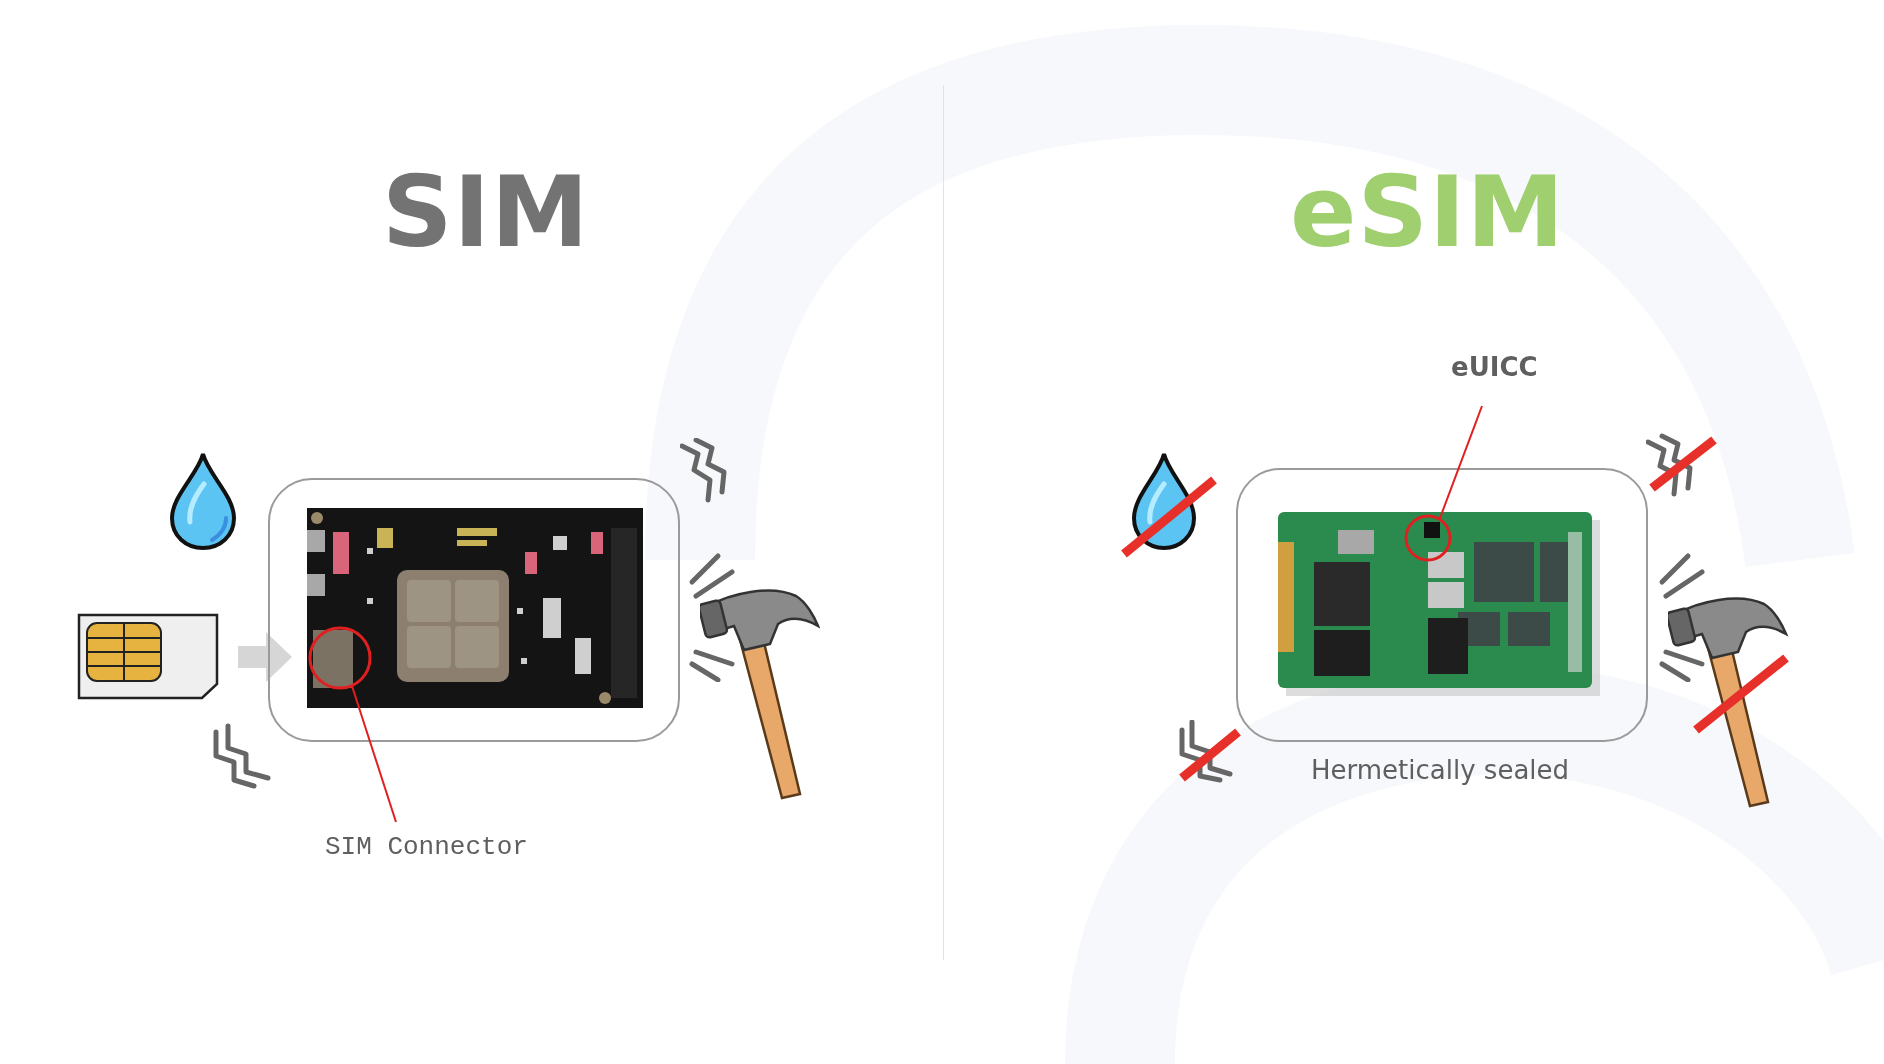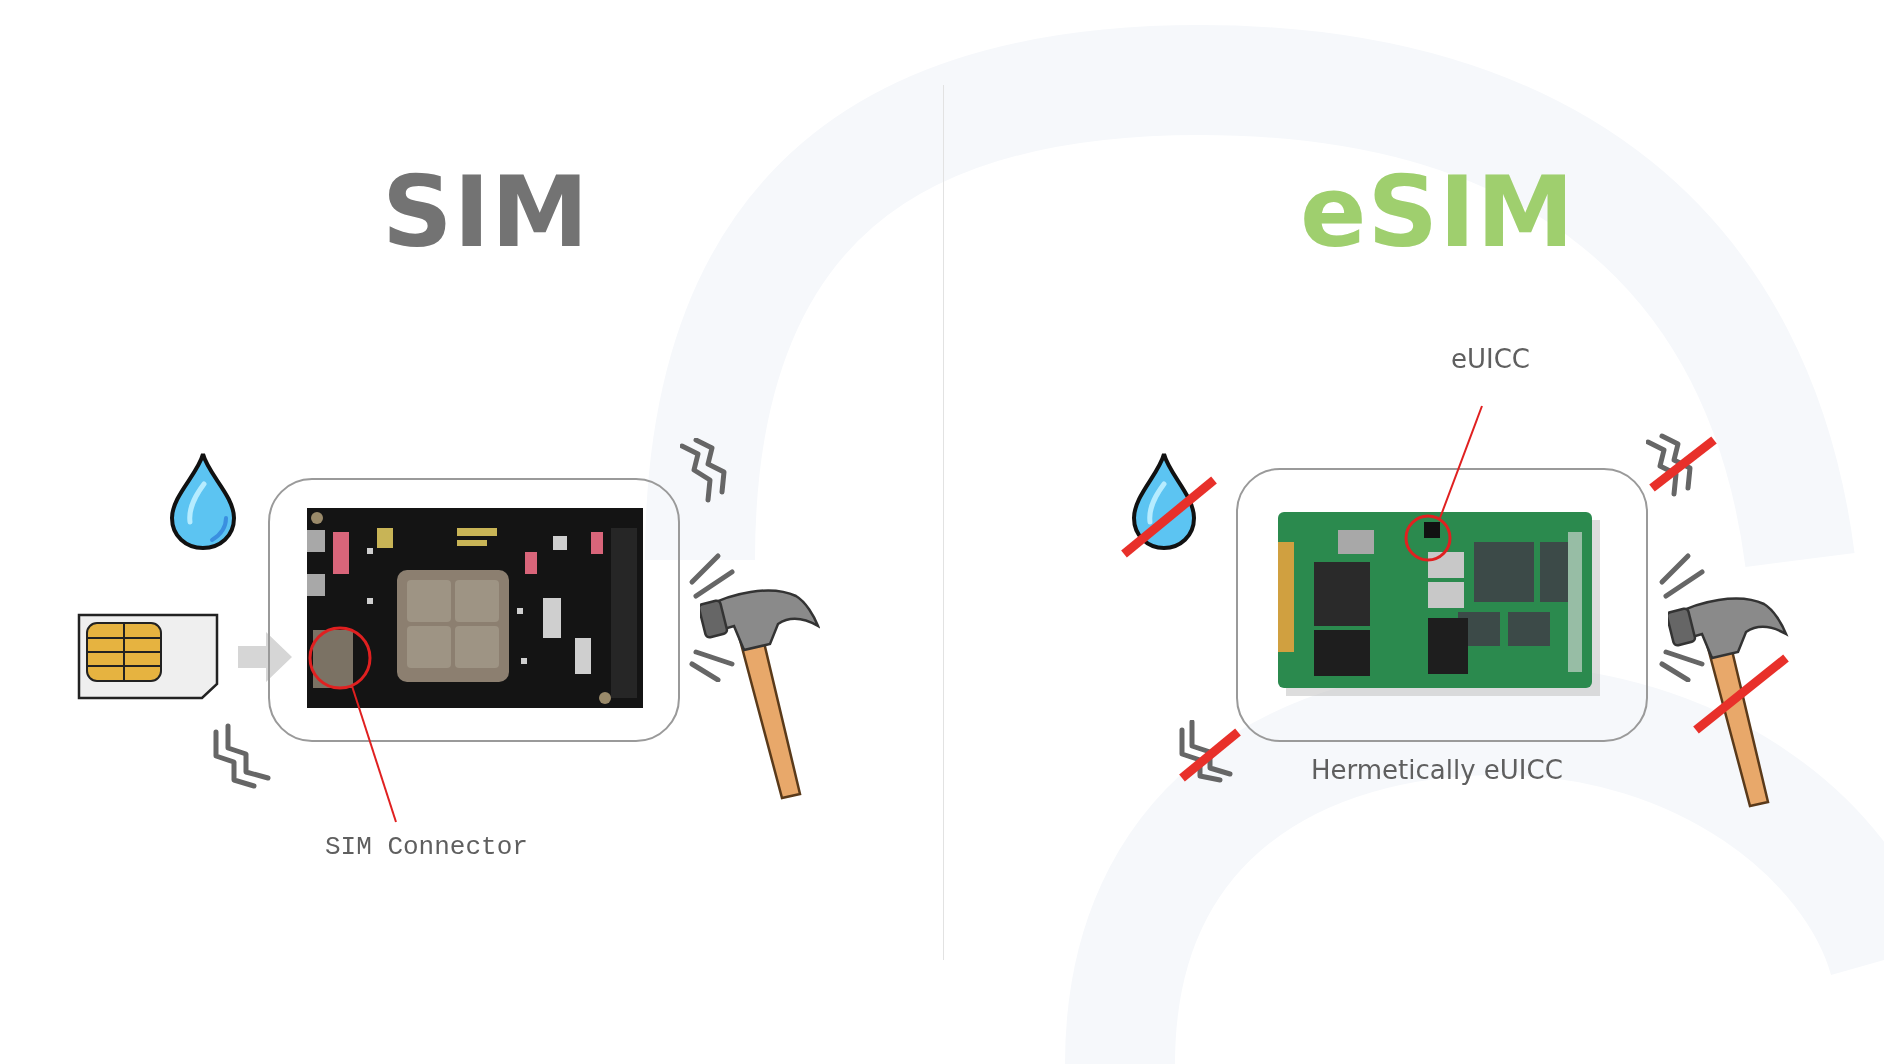--- a/index.html
+++ b/index.html
@@ -5,25 +5,25 @@
   * { box-sizing: border-box; margin: 0; padding: 0; }
   html, body { width: 1884px; height: 1064px; overflow: hidden; background: #ffffff; }
   body { position: relative; font-family: "DejaVu Sans", sans-serif; }
 
   .bg-watermark { position: absolute; left: 0; top: 0; width: 1884px; height: 1064px; pointer-events: none; }
 
   .divider { position: absolute; left: 943px; top: 85px; width: 1px; height: 875px; background: #e2e2e2; }
 
   .title { position: absolute; font-family: "DejaVu Sans", sans-serif; font-weight: bold; font-size: 98px; letter-spacing: 1px; line-height: 1; }
   .title-sim { left: 382px; top: 163px; color: #737373; }
-  .title-esim { left: 1290px; top: 163px; color: #9fcf6e; margin-left: 10px; }
+  .title-esim { left: 1290px; top: 163px; color: #9fcf6e; }
 
   .label { position: absolute; font-family: "DejaVu Sans", sans-serif; color: #5f5f5f; font-size: 26px; white-space: nowrap; }
   .label-sim-connector { left: 325px; top: 832px; font-family: Liberation Mono, monospace; }
-  .label-euicc { left: 1451px; top: 344px; }
+  .label-euicc { left: 1451px; top: 352px; font-weight: bold; }
   .label-sealed { left: 1311px; top: 755px; }
 
   .frame { position: absolute; border: 2.5px solid #9a9a9a; border-radius: 44px; background: transparent; }
   .frame-sim { left: 268px; top: 478px; width: 412px; height: 264px; }
   .frame-esim { left: 1236px; top: 468px; width: 412px; height: 274px; }
 
   .icon { position: absolute; }
   svg { display: block; }
 </style>
 </head>
@@ -172,21 +172,21 @@
       <rect x="290" y="20" width="14" height="140" fill="#e0e0e0" opacity="0.6"></rect>
       <rect x="146" y="10" width="16" height="16" fill="#111"></rect>
     </svg>
   </div>
 
   <svg class="icon" style="left:1400px; top:400px;" width="100" height="170" viewBox="0 0 100 170">
     <line x1="82" y1="6" x2="40" y2="118" stroke="#e02020" stroke-width="2"></line>
     <circle cx="28" cy="138" r="22" fill="none" stroke="#e02020" stroke-width="3"></circle>
   </svg>
 
-  <div class="label label-sealed">Hermetically eUICC</div>
+  <div class="label label-sealed">Hermetically sealed</div>
 
   <div class="icon" style="left:1646px; top:432px;">
     <svg width="72" height="68" viewBox="0 0 72 68">
       <polyline points="2,10 18,18 14,34 30,42 28,62" fill="none" stroke="#666" stroke-width="5" stroke-linejoin="round" stroke-linecap="round"></polyline>
       <polyline points="16,4 32,12 28,28 44,36 42,56" fill="none" stroke="#666" stroke-width="5" stroke-linejoin="round" stroke-linecap="round"></polyline>
       <line x1="6" y1="56" x2="68" y2="8" stroke="#e8302a" stroke-width="9"></line>
     </svg>
   </div>
 
   <div class="icon" style="left:1178px; top:720px;">

